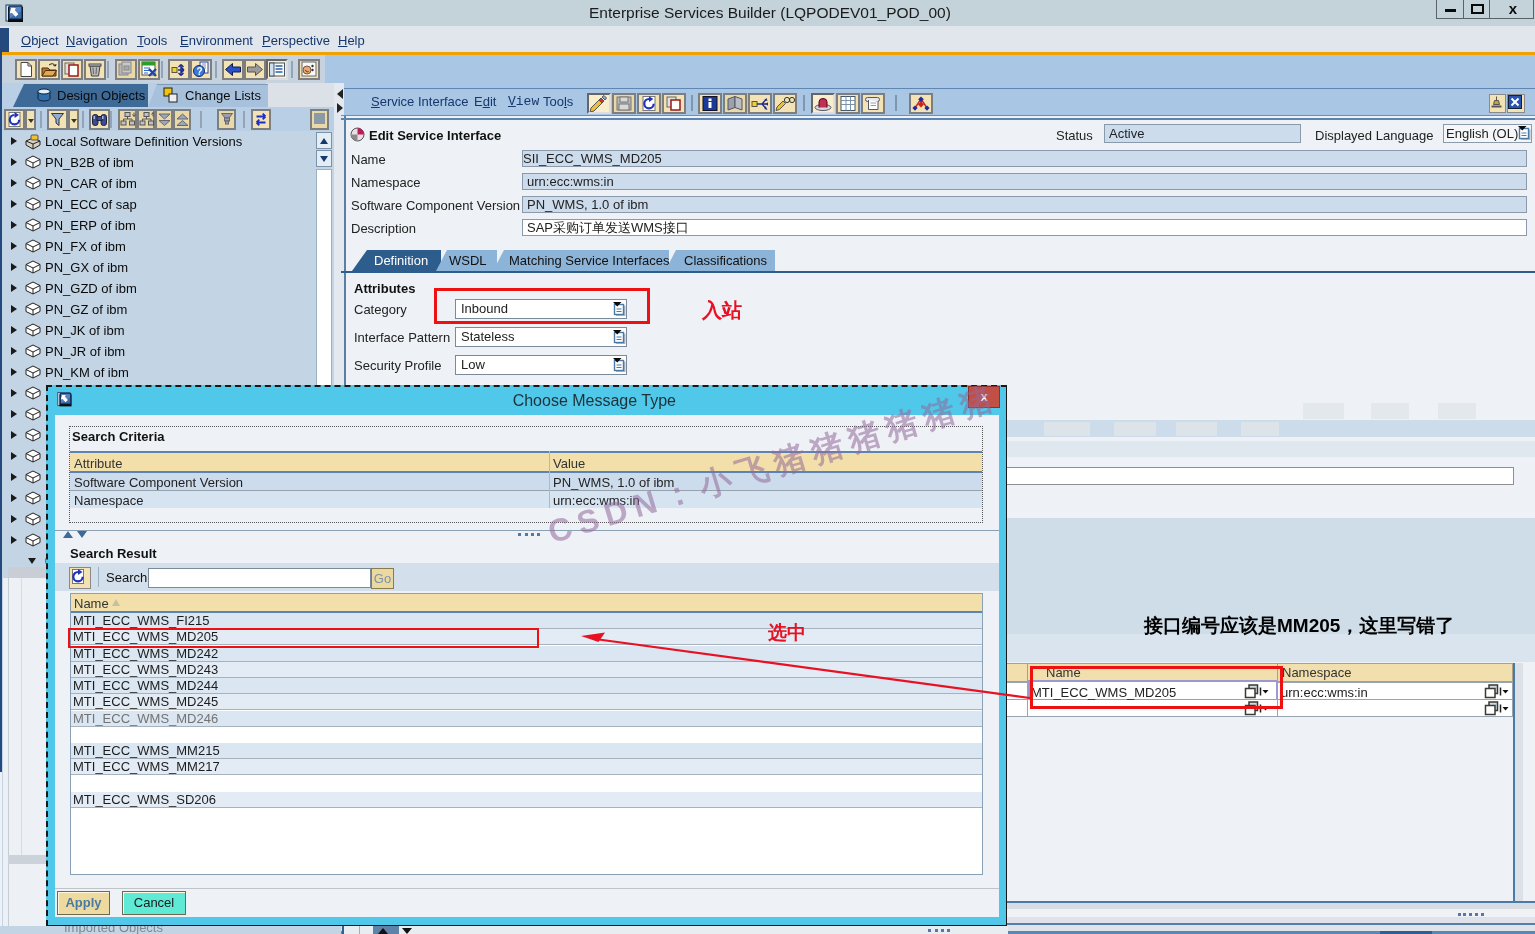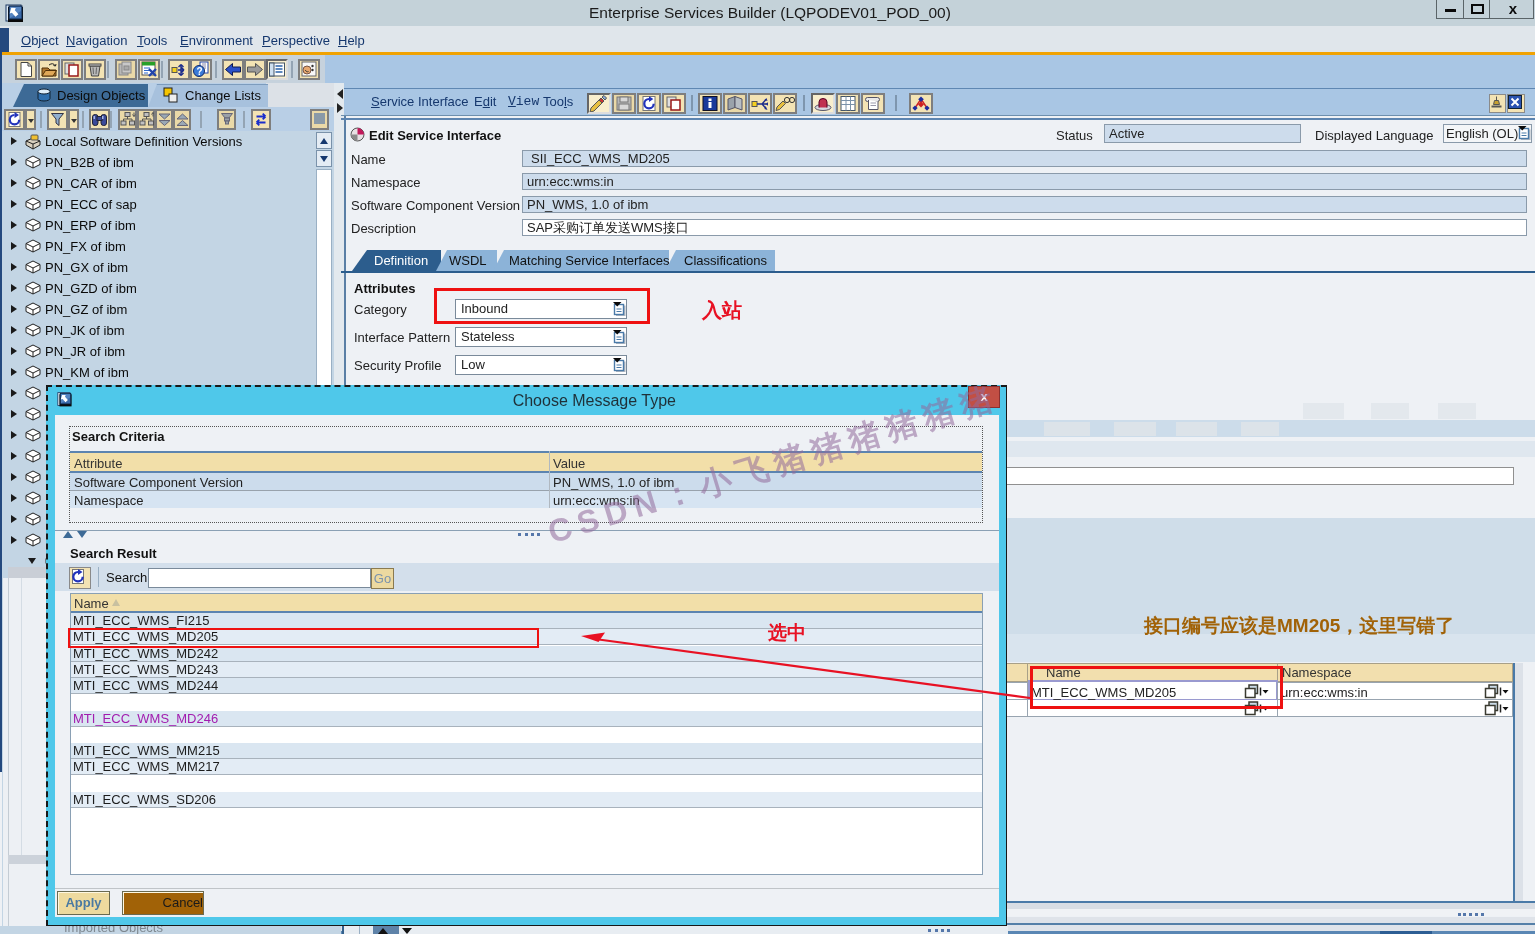--- a/index.html
+++ b/index.html
@@ -465,21 +465,21 @@
 <circle cx="7.5" cy="7.5" r="6.5" fill="#e8e0e4" stroke="#555"></circle>
 <path d="M7.5 1 A6.5 6.5 0 0 1 14 7.5 L7.5 7.5 Z" fill="#c2185b"></path>
 <path d="M1 7.5 A6.5 6.5 0 0 0 7.5 14 L7.5 7.5 Z" fill="#8a8a8a"></path>
 </svg>
 <div class="abs" style="left:369px;top:128px;font-weight:bold;color:#111;">Edit Service Interface</div>
 <div class="abs" style="left:1056px;top:128px;color:#222;">Status</div>
 <div class="abs" style="left:1104px;top:124px;width:197px;height:19px;background:#cddcec;border:1px solid #8a9aaa;padding:1px 4px;color:#222;">Active</div>
 <div class="abs" style="left:1315px;top:128px;color:#222;">Displayed Language</div>
 <div class="abs" style="left:1443px;top:124px;width:89px;height:19px;background:#f4f6f8;border:1px solid #8a9aaa;padding:1px 2px;color:#222;">English (OL)</div>
 <div class="abs" style="left:351px;top:152px;color:#222;">Name</div>
-<div class="abs" style="left:522px;top:150px;width:1005px;height:17px;background:#cddcec;border:1px solid #8a9aaa;padding:0 8px;color:#222;line-height:15px;">SII_ECC_WMS_MD205</div>
+<div class="abs" style="left:522px;top:150px;width:1005px;height:17px;background:#cddcec;border:1px solid #8a9aaa;padding:0 0;color:#222;line-height:15px;">SII_ECC_WMS_MD205</div>
 <div class="abs" style="left:351px;top:175px;color:#222;">Namespace</div>
 <div class="abs" style="left:522px;top:173px;width:1005px;height:17px;background:#cddcec;border:1px solid #8a9aaa;padding:0 4px;color:#222;line-height:15px;">urn:ecc:wms:in</div>
 <div class="abs" style="left:351px;top:198px;color:#222;">Software Component Version</div>
 <div class="abs" style="left:522px;top:196px;width:1005px;height:17px;background:#cddcec;border:1px solid #8a9aaa;padding:0 4px;color:#222;line-height:15px;">PN_WMS, 1.0 of ibm</div>
 <div class="abs" style="left:351px;top:221px;color:#222;">Description</div>
 <div class="abs" style="left:522px;top:219px;width:1005px;height:17px;background:#ffffff;border:1px solid #8a9aaa;padding:0 4px;color:#222;line-height:15px;">SAP采购订单发送WMS接口</div>
 <div class="abs" style="left:352px;top:250px;width:89px;height:21px;background:#2c5d8d;clip-path:polygon(15px 0,100% 0,100% 100%,0 100%);"></div>
 <div class="abs" style="left:374px;top:253px;color:#fff;">Definition</div>
 <div class="abs" style="left:436px;top:250px;width:61px;height:21px;background:#8cb3d8;clip-path:polygon(11px 0,100% 0,100% 100%,0 100%);"></div>
 <div class="abs" style="left:449px;top:253px;color:#111;">WSDL</div>
@@ -633,31 +633,32 @@
 <div class="abs" style="left:70px;top:593px;width:913px;height:282px;background:#fff;border:1px solid #8aa0b4;"></div>
 <div class="abs" style="left:71px;top:594px;width:911px;height:19px;background:#f2dfa9;"></div>
 <div class="abs" style="left:71px;top:611px;width:911px;height:2px;background:#5c84b0;"></div>
 <div class="abs" style="left:74px;top:596px;color:#333;">Name</div>
 <div class="abs" style="left:112px;top:599px;width:0;height:0;border-left:4px solid transparent;border-right:4px solid transparent;border-bottom:7px solid #c8c0a0;"></div>
 <div class="abs" style="left:71px;top:613px;width:911px;height:16px;background:#dae6f1;color:#1c1c1c;line-height:15px;padding-left:2px;border-bottom:1px solid #a8b2bc;">MTI_ECC_WMS_FI215</div>
 <div class="abs" style="left:71px;top:629px;width:911px;height:16px;background:#e3ecf5;color:#1c1c1c;line-height:15px;padding-left:2px;border-bottom:1px solid #a8b2bc;">MTI_ECC_WMS_MD205</div>
 <div class="abs" style="left:71px;top:646px;width:911px;height:16px;background:#dae6f1;color:#1c1c1c;line-height:15px;padding-left:2px;border-bottom:1px solid #a8b2bc;">MTI_ECC_WMS_MD242</div>
 <div class="abs" style="left:71px;top:662px;width:911px;height:16px;background:#e3ecf5;color:#1c1c1c;line-height:15px;padding-left:2px;border-bottom:1px solid #a8b2bc;">MTI_ECC_WMS_MD243</div>
 <div class="abs" style="left:71px;top:678px;width:911px;height:16px;background:#dae6f1;color:#1c1c1c;line-height:15px;padding-left:2px;border-bottom:1px solid #a8b2bc;">MTI_ECC_WMS_MD244</div>
-<div class="abs" style="left:71px;top:711px;width:911px;height:16px;background:#dae6f1;color:#a21caf;line-height:15px;padding-left:2px;border-bottom:1px solid #a8b2bc;">MTI_ECC_WMS_MD246</div>
+<div class="abs" style="left:71px;top:694px;width:911px;height:16px;background:#e3ecf5;color:#1c1c1c;line-height:15px;padding-left:2px;border-bottom:1px solid #a8b2bc;">MTI_ECC_WMS_MD245</div>
+<div class="abs" style="left:71px;top:711px;width:911px;height:16px;background:#dae6f1;color:#737373;line-height:15px;padding-left:2px;border-bottom:1px solid #a8b2bc;">MTI_ECC_WMS_MD246</div>
 <div class="abs" style="left:71px;top:743px;width:911px;height:16px;background:#dae6f1;color:#1c1c1c;line-height:15px;padding-left:2px;border-bottom:1px solid #a8b2bc;">MTI_ECC_WMS_MM215</div>
 <div class="abs" style="left:71px;top:759px;width:911px;height:16px;background:#e3ecf5;color:#1c1c1c;line-height:15px;padding-left:2px;border-bottom:1px solid #a8b2bc;">MTI_ECC_WMS_MM217</div>
 <div class="abs" style="left:71px;top:792px;width:911px;height:16px;background:#e3ecf5;color:#1c1c1c;line-height:15px;padding-left:2px;border-bottom:1px solid #a8b2bc;">MTI_ECC_WMS_SD206</div>
 <div class="abs" style="left:55px;top:888px;width:944px;height:1px;background:#c0c4c8;"></div>
 <div class="abs" style="left:57px;top:891px;width:53px;height:24px;background:#eeda9e;border:1px solid #6a6a50;box-shadow:inset 1px 1px 0 #fff8e0;color:#4a7aa2;font-weight:bold;text-align:center;line-height:22px;">Apply</div>
-<div class="abs" style="left:122px;top:891px;width:82px;height:24px;background:#a16207;border:1px solid #6a6a50;box-shadow:inset 1px 1px 0 #fff8e0;color:#1a1a1a;text-align:right;line-height:22px;">Cancel</div>
+<div class="abs" style="left:122px;top:891px;width:64px;height:24px;background:#5eead4;border:1px solid #6a6a50;box-shadow:inset 1px 1px 0 #fff8e0;color:#1a1a1a;text-align:center;line-height:22px;">Cancel</div>
 <div class="abs" style="left:434px;top:288px;width:216px;height:36px;border:3px solid #ee1111;z-index:30;"></div>
 <div class="abs" style="left:702px;top:297px;font-size:20px;font-weight:bold;color:#e81123;z-index:30;">入站</div>
 <div class="abs" style="left:68px;top:628px;width:471px;height:20px;border:2px solid #ee1111;z-index:30;"></div>
 <div class="abs" style="left:768px;top:620px;font-size:19px;font-weight:bold;color:#e81123;z-index:30;">选中</div>
-<div class="abs" style="left:1144px;top:613px;font-size:19px;font-weight:bold;color:#a16207;z-index:30;white-space:nowrap;">接口编号应该是MM205，这里写错了</div>
+<div class="abs" style="left:1144px;top:613px;font-size:19px;font-weight:bold;color:#000000;z-index:30;white-space:nowrap;">接口编号应该是MM205，这里写错了</div>
 <div class="abs" style="left:1030px;top:666px;width:253px;height:43px;border:3px solid #ee1111;z-index:30;"></div>
 <svg class="abs" style="left:0;top:0;z-index:31;pointer-events:none;" width="1535" height="934">
 <line x1="1030" y1="698" x2="595" y2="639" stroke="#e81123" stroke-width="2.2"></line>
 <path d="M581 636 l24 -3.5 -6.5 9.5 z" fill="#e81123"></path>
 </svg>
 <div class="abs" style="left:549px;top:514px;width:520px;height:38px;line-height:38px;z-index:32;transform:rotate(-17deg);transform-origin:0 50%;font-size:32px;font-weight:bold;color:rgba(145,105,155,0.55);letter-spacing:7px;white-space:nowrap;">CSDN：小飞猪猪猪猪猪猪</div>
 </div>
 
 </body></html>

